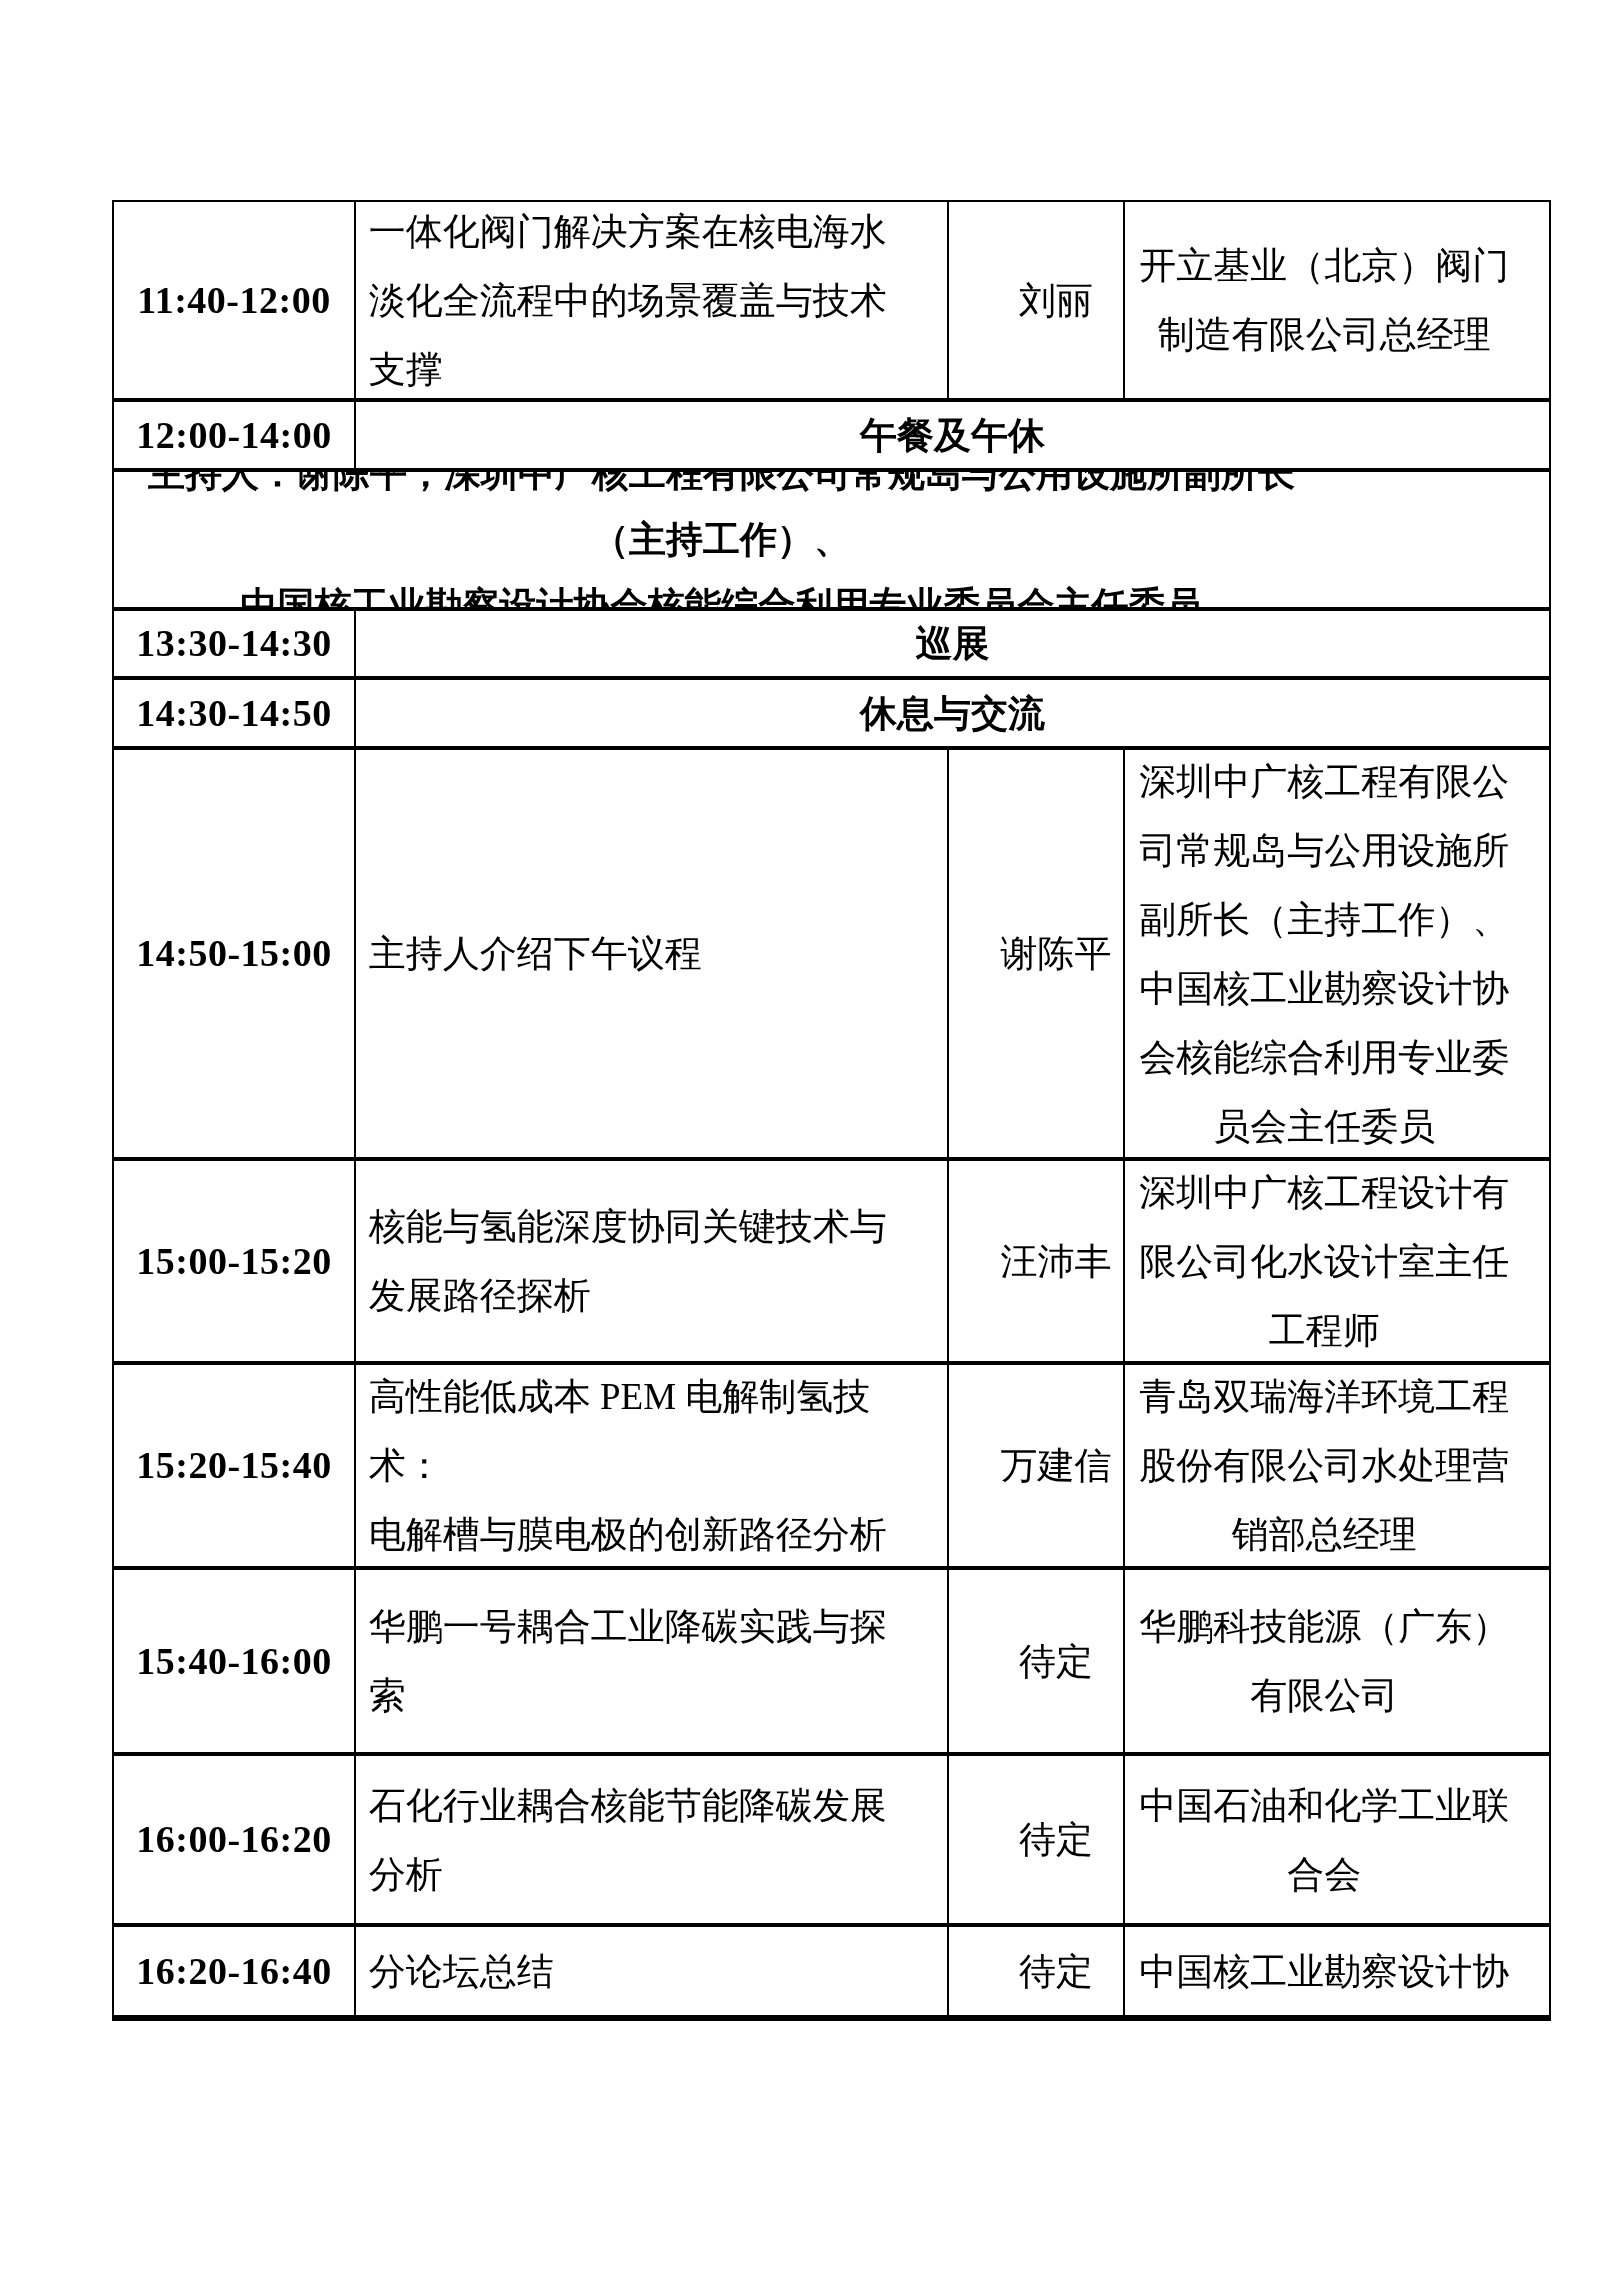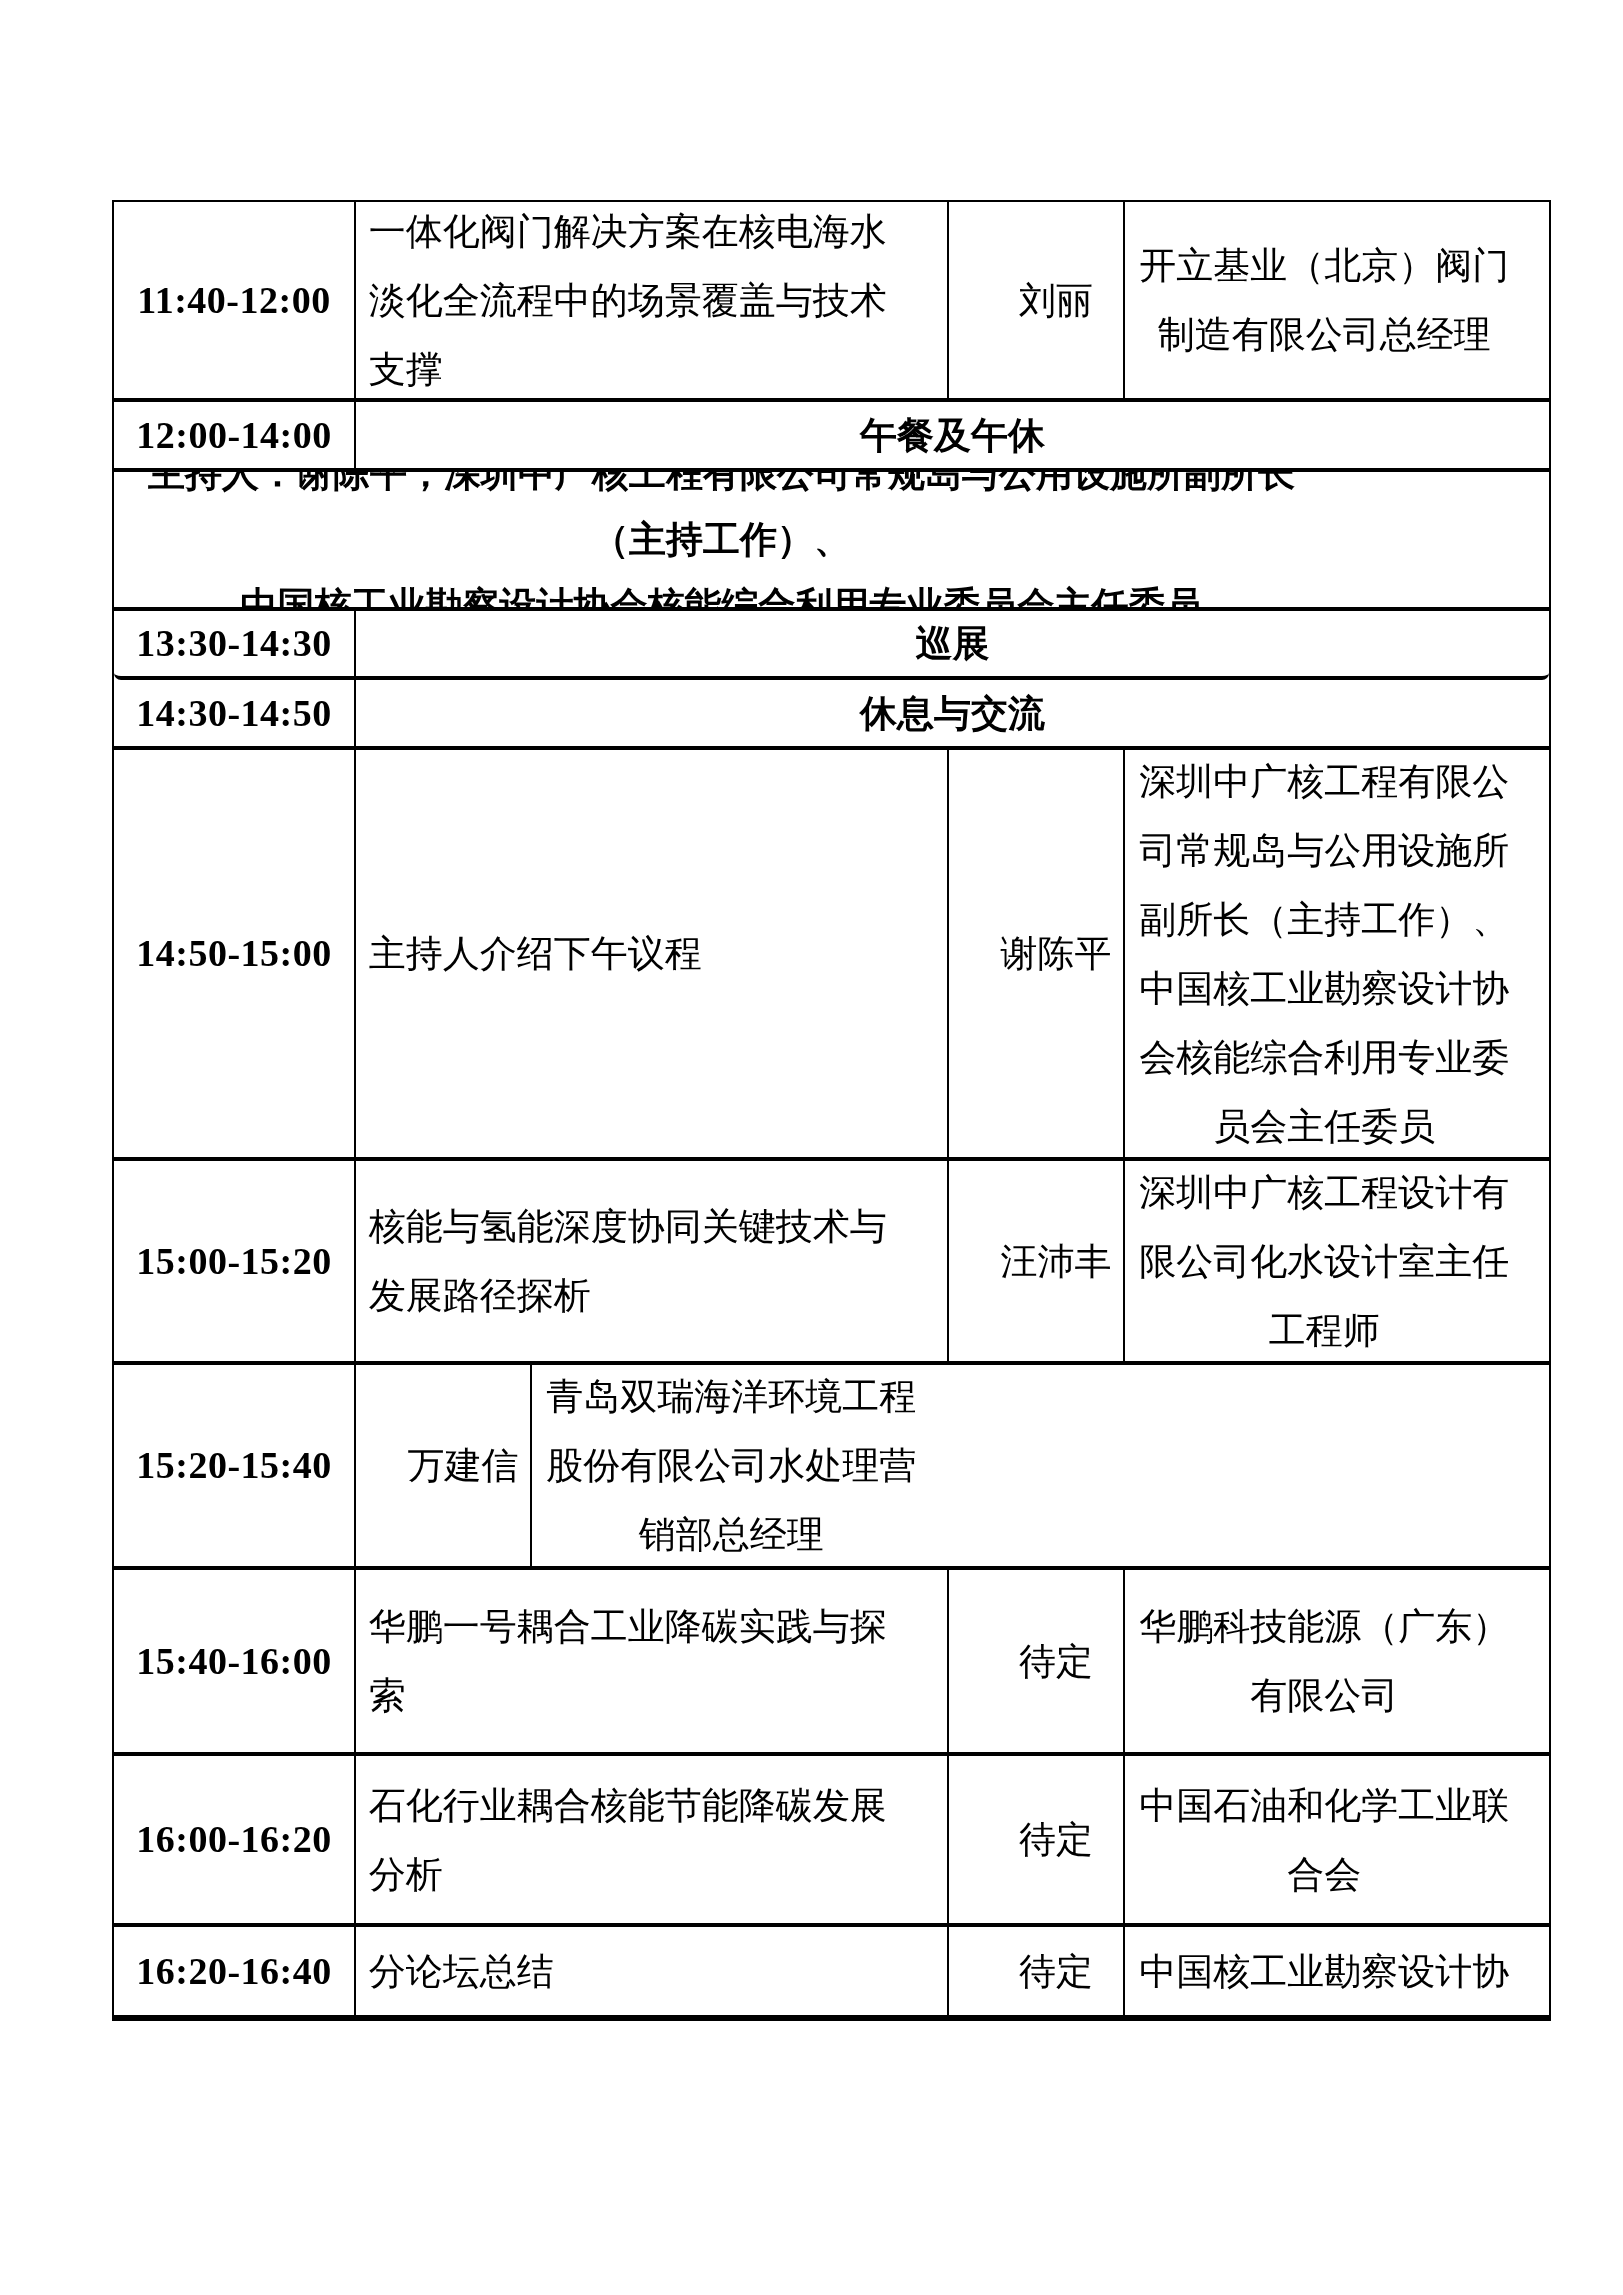--- a/index.html
+++ b/index.html
@@ -75,21 +75,21 @@
     width: 1215px;
     flex-direction: column;
     justify-content: center;
     text-align: center;
     font-weight: bold;
     line-height: 66px;
   }
   .r1  { height: 200px; }
   .r2  { height: 70px; }
   .r3  { height: 139px; }
-  .r4  { height: 69px; border-radius: 7px; }
+  .r4  { height: 69px; }
   .r5  { height: 70px; }
   .r6  { height: 411px; }
   .r7  { height: 204px; }
   .r8  { height: 205px; }
   .r9  { height: 186px; }
   .r10 { height: 171px; }
   .r11 { height: 88px; }
 </style>
 </head>
 <body>
@@ -146,20 +146,22 @@
       <div class="cell c-topic">核能与氢能深度协同关键技术与
 发展路径探析</div>
       <div class="cell c-speaker">汪沛丰</div>
       <div class="cell c-affil">深圳中广核工程设计有
 限公司化水设计室主任
 工程师</div>
     </div>
 
     <div class="row r8">
       <div class="cell c-time">15:20-15:40</div>
+      <div class="cell c-topic">高性能低成本 PEM 电解制氢技术：
+电解槽与膜电极的创新路径分析</div>
       <div class="cell c-speaker">万建信</div>
       <div class="cell c-affil">青岛双瑞海洋环境工程
 股份有限公司水处理营
 销部总经理</div>
     </div>
 
     <div class="row r9">
       <div class="cell c-time">15:40-16:00</div>
       <div class="cell c-topic">华鹏一号耦合工业降碳实践与探
 索</div>

